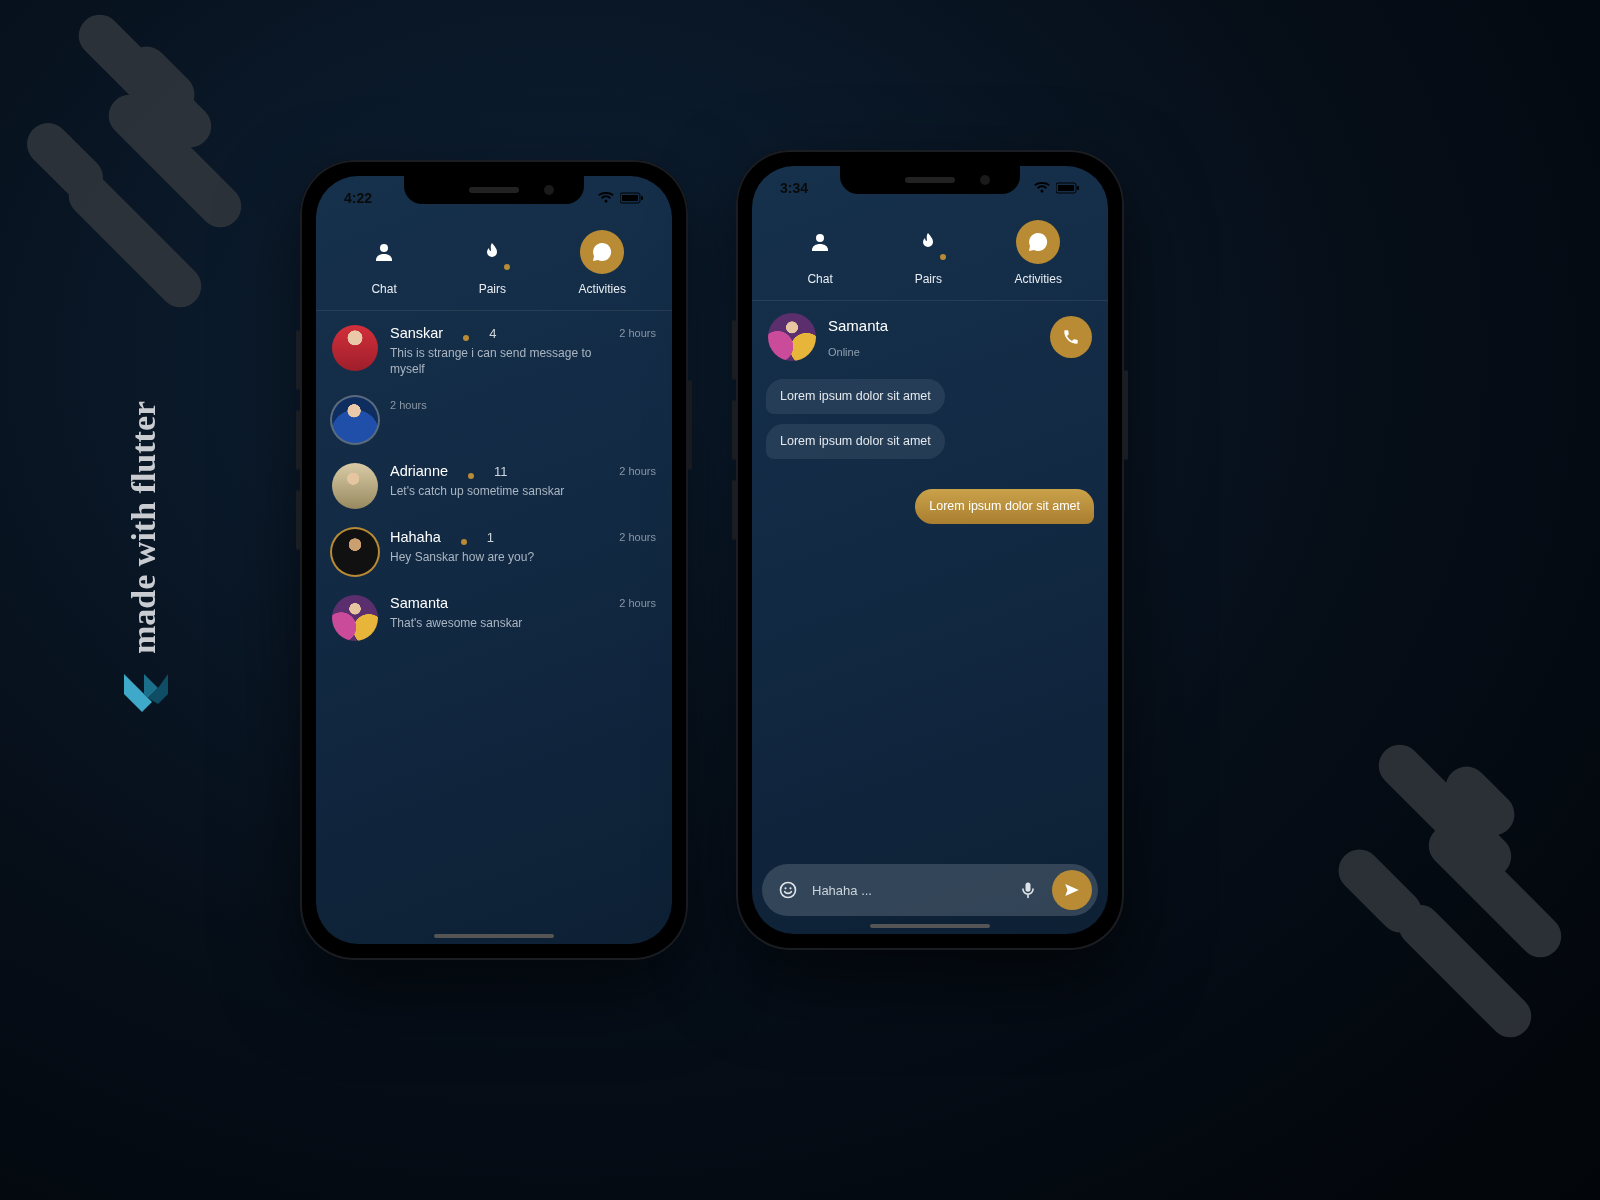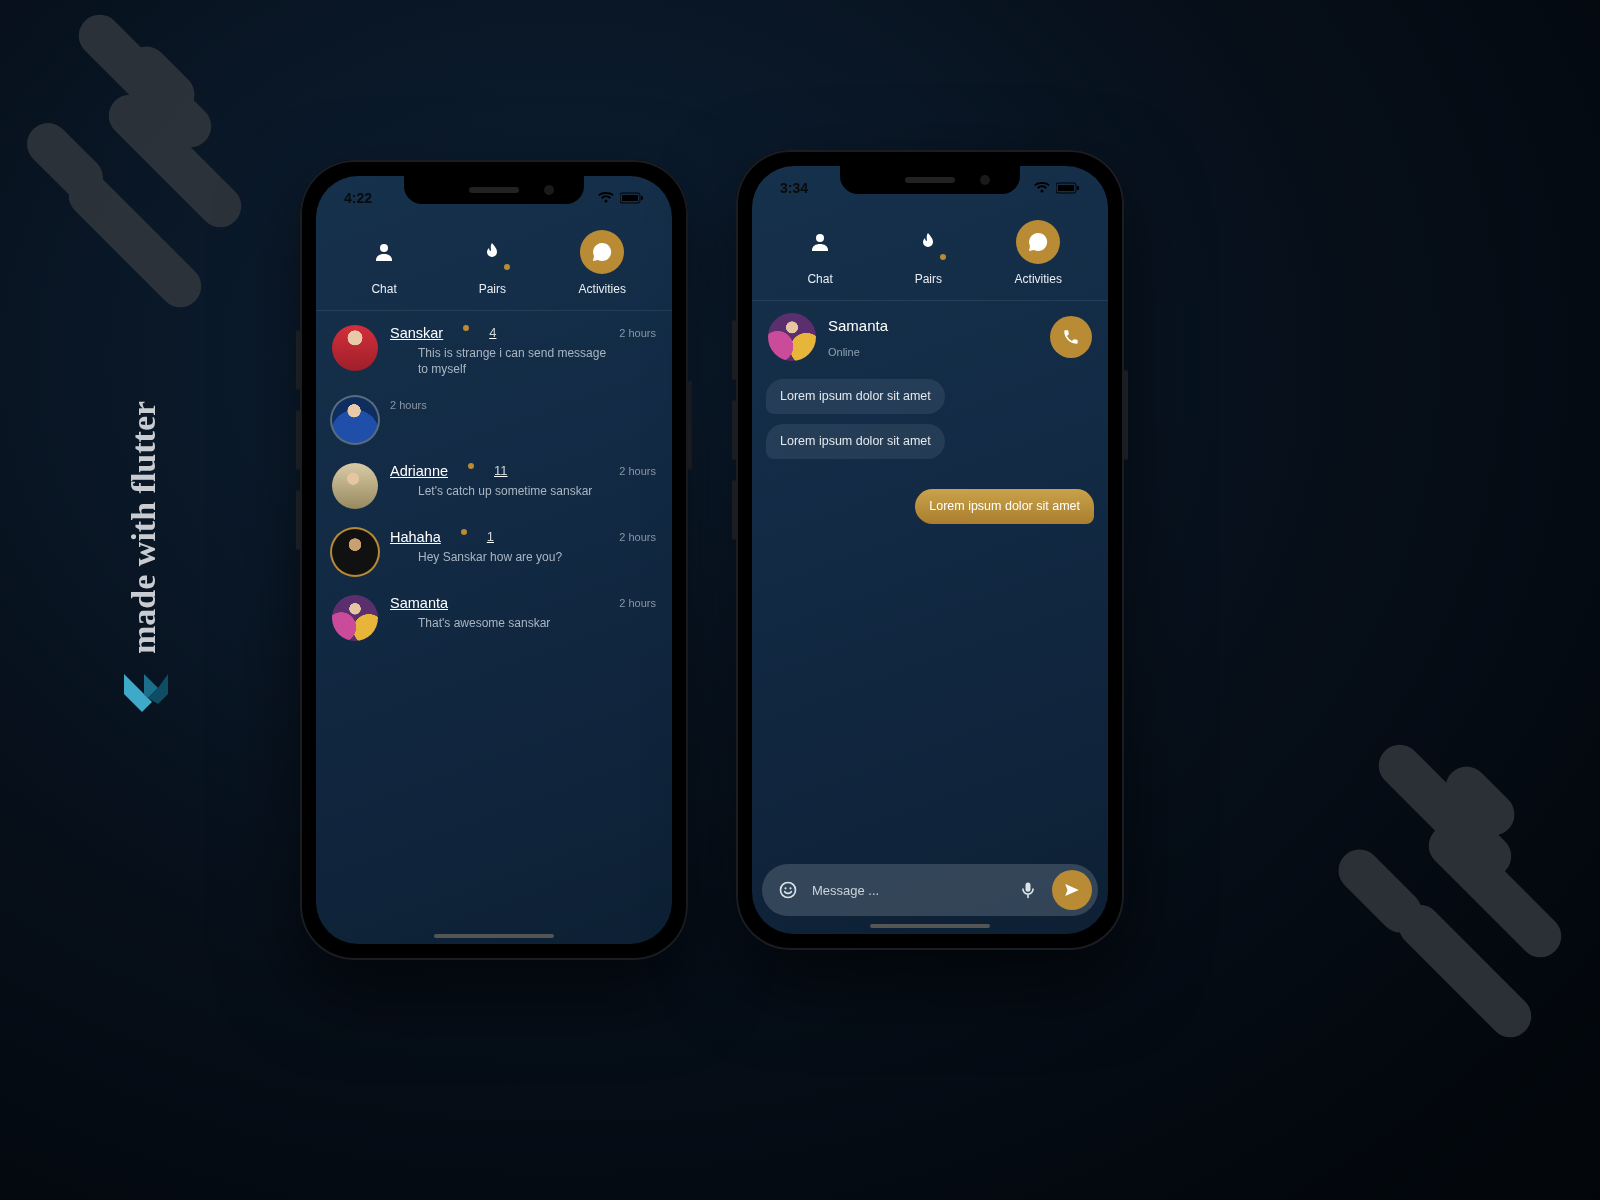--- a/index.html
+++ b/index.html
@@ -87,25 +87,25 @@
   .tab-wrap{ position:relative; }
   .flame-dot{ position:absolute; right:2px; bottom:2px; width:10px; height:10px; border-radius:50%; background:#b88b34; border:2px solid #13304a;}
 
   
   .list { padding: 4px 16px; }
   .row { display:flex; gap:12px; padding:10px 0; align-items:flex-start; }
   .avatar { width:46px; height:46px; border-radius:50%; flex-shrink:0; background:#333 center/cover; position:relative; }
   .avatar.ring { box-shadow: 0 0 0 2px #b88b34; }
   .avatar.ring2 { box-shadow: 0 0 0 2px #5b6b7d; }
   .meta { flex:1; min-width:0; }
-  .name-line { display:flex; align-items:flex-start; gap:20px;text-decoration:underline; }
+  .name-line { display:flex; align-items:flex-end; gap:20px; }
   .name { font-size:14.5px; font-weight:500; }
   .dot { width:6px; height:6px; border-radius:50%; background:#b88b34; }
   .count { font-size:13px; color:#cdd5dc; }
-  .preview { font-size:12px; color:#aab6c2; margin-top:4px; line-height:1.35; display:flex; gap:4px; align-items:center;margin-left:28px;}
+  .preview { font-size:12px; color:#aab6c2; margin-top:4px; line-height:1.35; display:flex; gap:4px; align-items:center;}
   .reply-arrow{ font-size:11px; color:#8a97a5;}
   .time-label { font-size:11px; color:#8a97a5; padding-top:2px;}
 
   .home-ind{ position:absolute; bottom:6px; left:50%; transform:translateX(-50%); width:120px; height:4px; background:#555; border-radius:3px;}
 
   
   .conv-head { display:flex; align-items:center; gap:12px; padding:12px 16px;}
   .conv-head .avatar{ width:48px; height:48px;}
   .conv-meta .name{ font-size:15px; font-weight:500;}
   .conv-meta .status{ font-size:11px; color:#8fa0af; margin-top:12px;}
@@ -353,21 +353,21 @@
 
     <div class="composer">
       <span class="icon">
           <svg viewBox="0 0 24 24">
             <circle cx="12" cy="12" r="9" fill="none" stroke="#dbe2e8" stroke-width="2"></circle>
             <circle cx="9" cy="10" r="1.3"></circle>
             <circle cx="15" cy="10" r="1.3"></circle>
             <path d="M8 14c1 1.5 2.5 2 4 2s3-.5 4-2" fill="none" stroke="#dbe2e8" stroke-width="2" stroke-linecap="round"></path>
           </svg>
         </span>
-      <div class="field">Message ...</div>
+      <div class="field">Hahaha ...</div>
       <span class="icon">
           <svg viewBox="0 0 24 24">
             <rect x="9" y="3" width="6" height="11" rx="3"></rect>
             <path d="M6 11a6 6 0 0012 0M12 18v3" fill="none" stroke="#dbe2e8" stroke-width="2" stroke-linecap="round"></path>
           </svg>
         </span>
       <span class="send">
           <svg viewBox="0 0 24 24">
             <path d="M3 20l18-8L3 4l3 8-3 8zm4-8l10 0"></path>
           </svg>

